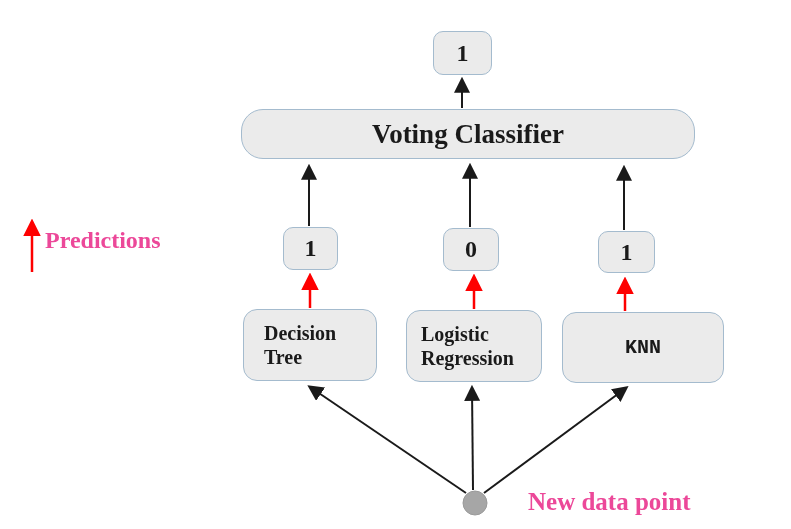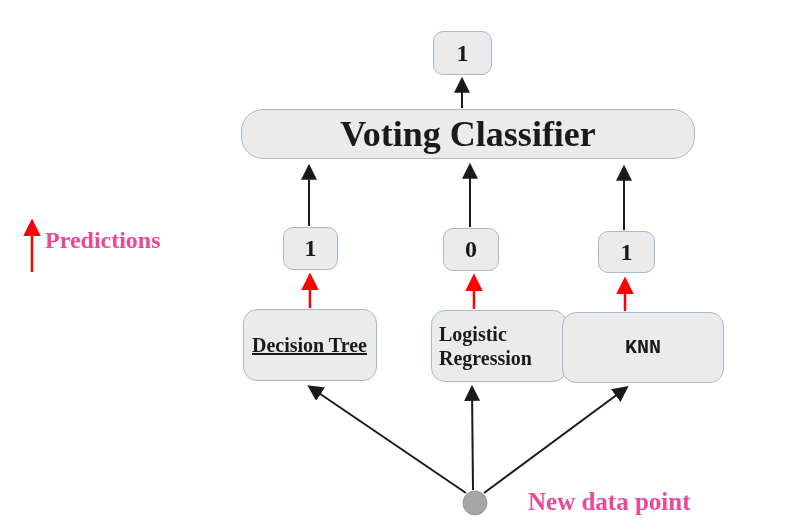--- a/index.html
+++ b/index.html
@@ -33,21 +33,21 @@
     color: #1a1a1a;
     font-weight: bold;
     z-index: 2;
   }
   .node.small {
     border-radius: 10px;
     font-size: 24px;
   }
   .node.wide {
     border-radius: 22px;
-    font-size: 36px;
+    font-size: 27px;
   }
   .node.classifier {
     border-radius: 14px;
     font-size: 20px;
     line-height: 1.2;
   }
   .node.classifier.left-text {
     justify-content: flex-start;
     text-align: left;
   }
@@ -68,22 +68,22 @@
     top: 488px;
     font-size: 25px;
     margin-left: 8px;
   }
   
   #final-prediction-box   { left: 433px; top: 31px;  width: 59px;  height: 44px; }
   #voting-classifier-box  { left: 241px; top: 109px; width: 454px; height: 50px; }
   #prediction-box-1       { left: 283px; top: 227px; width: 55px;  height: 43px; }
   #prediction-box-2       { left: 443px; top: 228px; width: 56px;  height: 43px; }
   #prediction-box-3       { left: 598px; top: 231px; width: 57px;  height: 42px; }
-  #classifier-box-1       { left: 243px; top: 309px; width: 134px; height: 72px; padding-left: 8px; text-decoration: underline; }
-  #classifier-box-2       { left: 406px; top: 310px; width: 136px; height: 72px; padding-left: 7px; margin-left: 25px; }
+  #classifier-box-1       { left: 243px; top: 309px; width: 134px; height: 72px; padding-left: 20px; }
+  #classifier-box-2       { left: 406px; top: 310px; width: 136px; height: 72px; padding-left: 14px; }
   #classifier-box-3       { left: 562px; top: 312px; width: 162px; height: 71px; font-family: Liberation Mono, monospace; }
 </style>
 </head>
 <body>
 
 <div class="canvas">
 
   <svg class="arrow-layer" width="791" height="529" viewBox="0 0 791 529">
     <defs>
       <marker id="head-black" viewBox="0 0 10 10" refX="8" refY="5" markerWidth="8" markerHeight="8" orient="auto-start-reverse">

